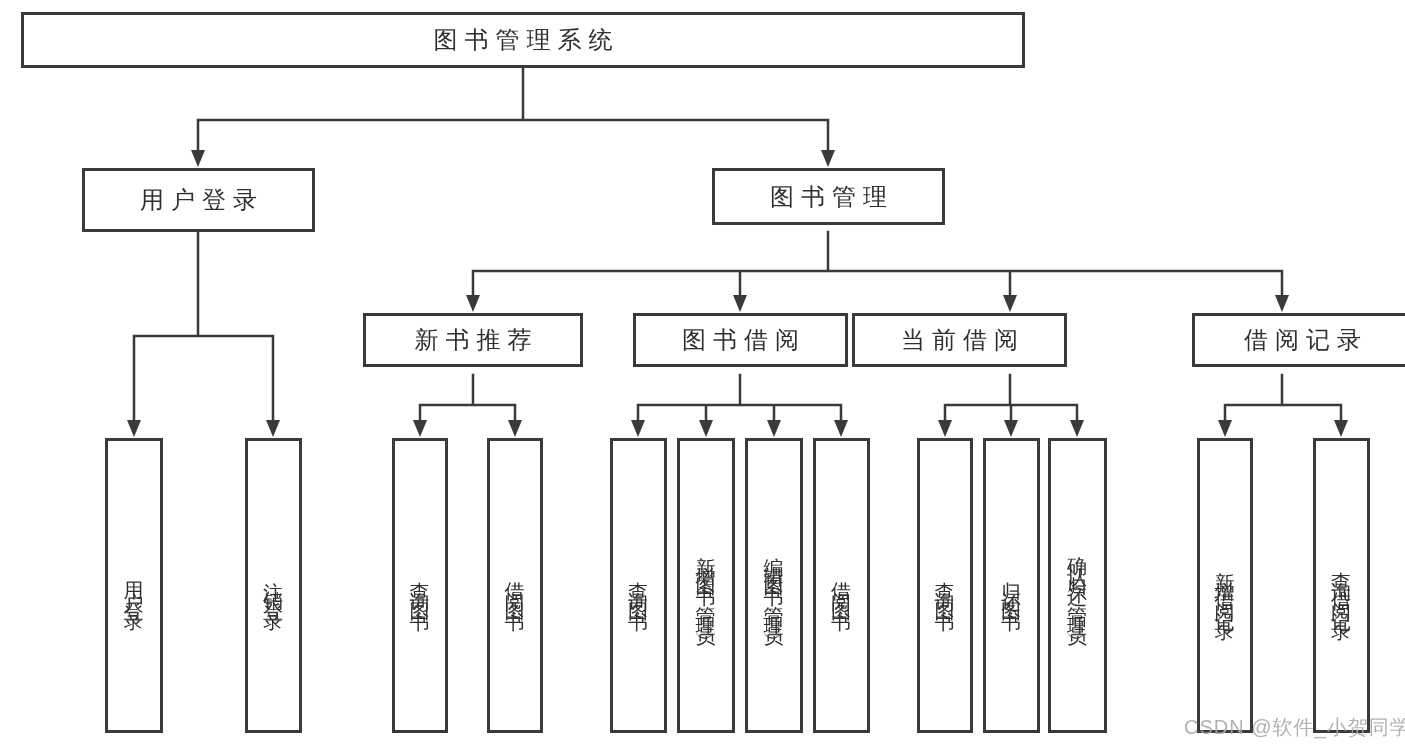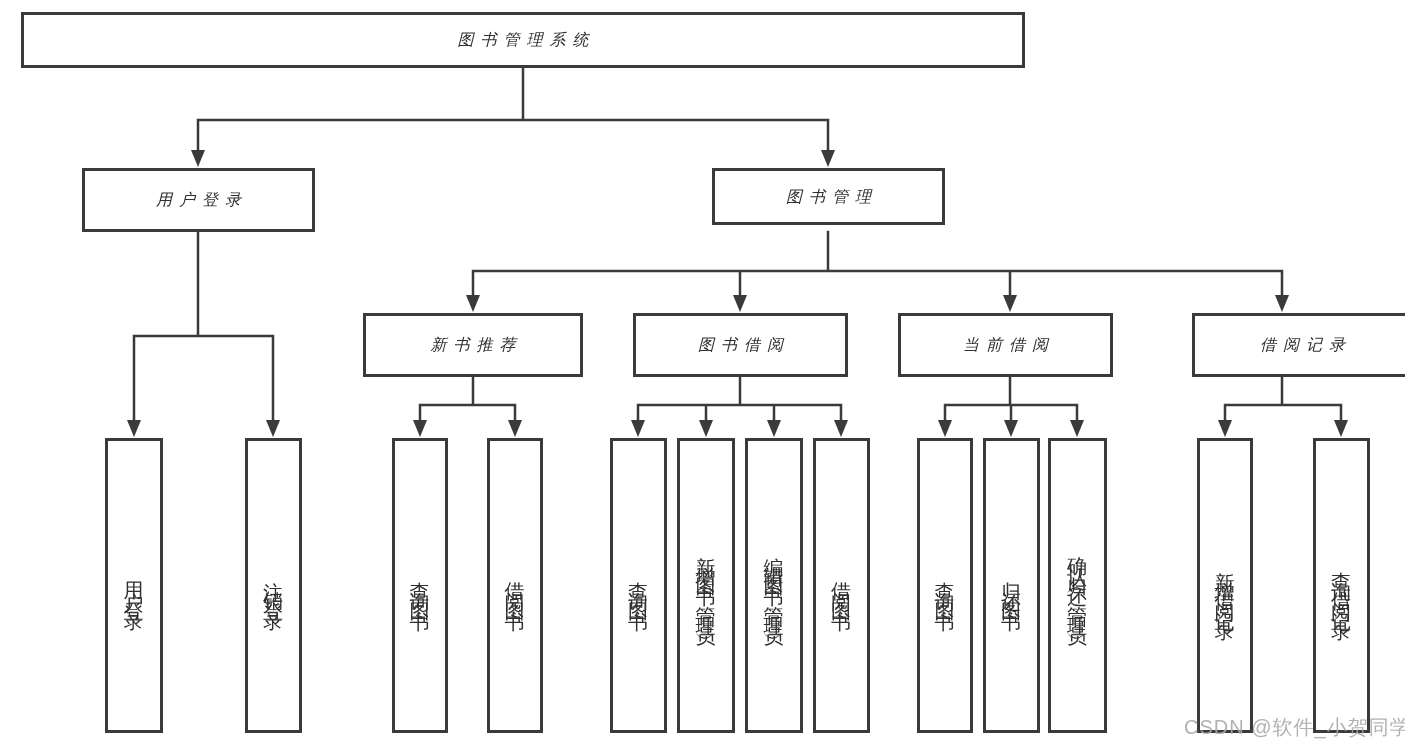--- a/index.html
+++ b/index.html
@@ -27,33 +27,32 @@
     position: absolute;
     box-sizing: border-box;
     border: 3px solid #3a3a3a;
     background: #ffffff;
     display: flex;
     align-items: center;
     justify-content: center;
     line-height: 1;
   }
   .hnode {
-    font-size: 16px;
+    font-size: 24px;
     letter-spacing: 7px;
     text-indent: 7px;
     white-space: nowrap;
-    font-style: italic;
   }
   .root  { left: 21px;  top: 12px;  width: 1004px; height: 56px; }
   .l2a   { left: 82px;  top: 168px; width: 233px;  height: 64px; }
   .l2b   { left: 712px; top: 168px; width: 233px;  height: 57px; }
-  .l3    { top: 313px; height: 64px; }
+  .l3    { top: 313px; height: 54px; }
   .l3a   { left: 363px;  width: 220px; }
   .l3b   { left: 633px;  width: 215px; }
-  .l3c   { left: 898px;  width: 215px; }
+  .l3c   { left: 852px;  width: 215px; }
   .l3d   { left: 1172px; width: 221px; margin-left: 20px; }
   .leaf {
     top: 438px;
     height: 295px;
     writing-mode: vertical-rl;
     font-size: 20px;
     letter-spacing: 10px;
     border-width: 3px;
   }
   .watermark {

